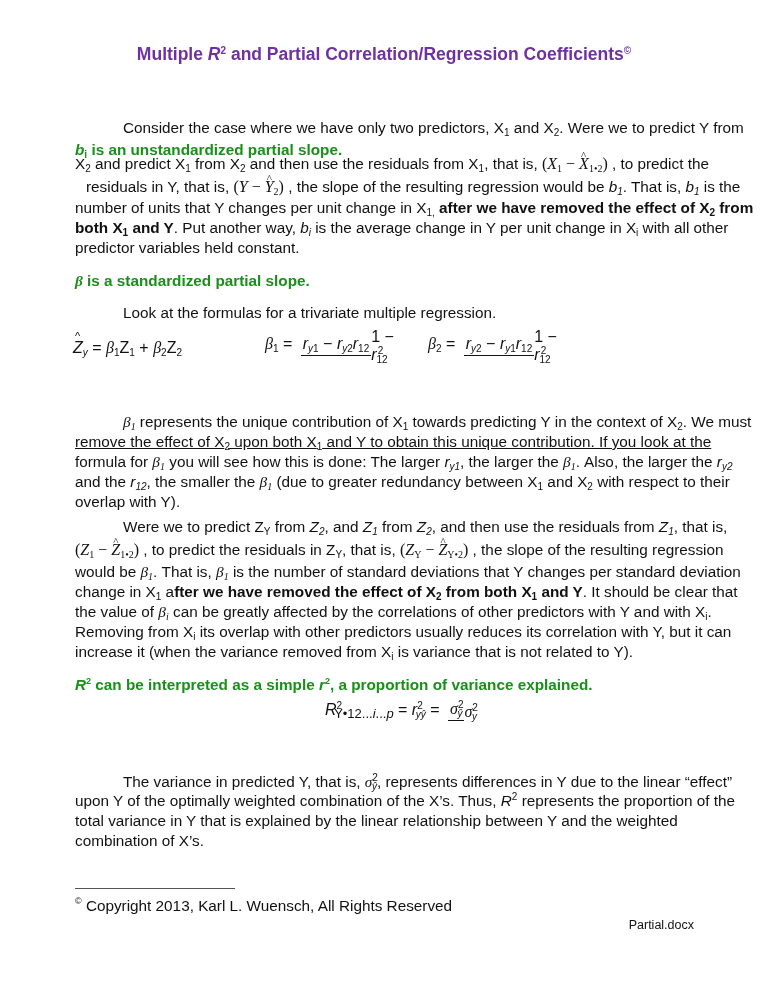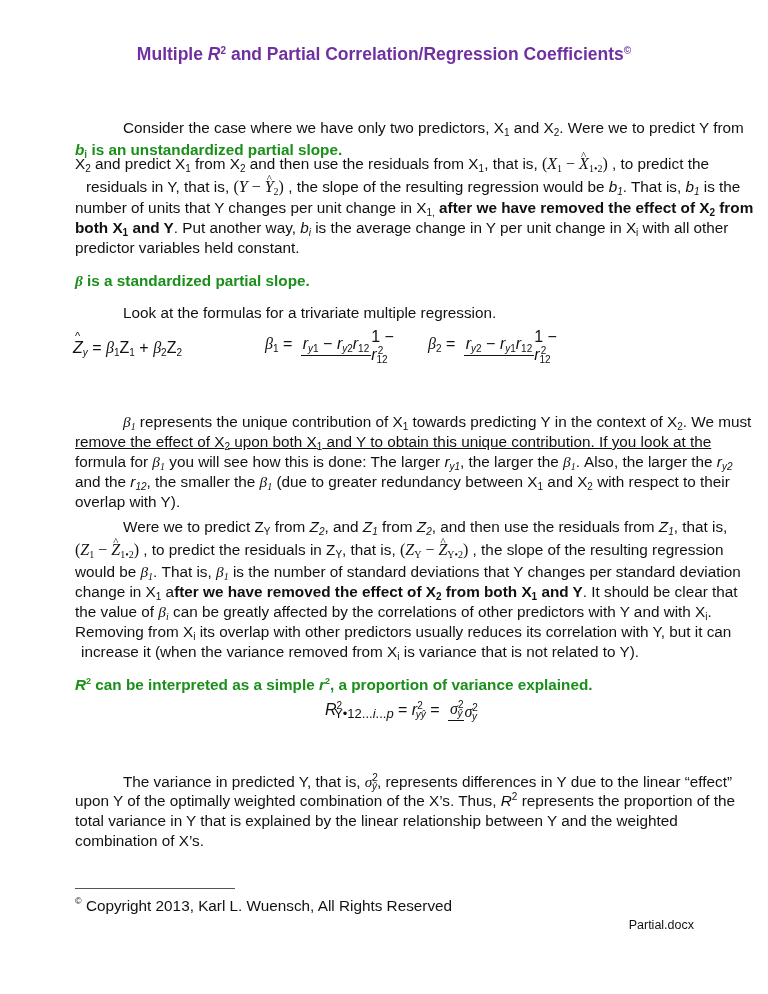--- a/index.html
+++ b/index.html
@@ -83,21 +83,21 @@
   <div class="line" style="top:492px;">overlap with Y).</div>
 </div>
 
 <div>
   <div class="line indent" style="top:517px;">Were we to predict Z<sub>Y</sub> from <i>Z<sub>2</sub></i>, and <i>Z<sub>1</sub></i> from <i>Z<sub>2</sub></i>, and then use the residuals from <i>Z<sub>1</sub></i>, that is,</div>
   <div class="line" style="top:540px;"><span class="math">(<i>Z</i><sub>1</sub> − <i class="hat">Z</i><sub>1•2</sub>)</span> , to predict the residuals in Z<sub>Y</sub>, that is, <span class="math">(<i>Z</i><sub>Y</sub> − <i class="hat">Z</i><sub>Y•2</sub>)</span> , the <span class="u">slope</span> of the resulting regression</div>
   <div class="line" style="top:562px;">would be <span class="greek">β<sub>1</sub></span>.  That is, <span class="greek">β<sub>1</sub></span> is the number of standard deviations that Y changes per standard deviation</div>
   <div class="line" style="top:582px;">change in X<sub>1</sub> a<b>fter we have removed the effect of X<sub>2</sub> from both X<sub>1</sub> and Y</b>.  It should be clear that</div>
   <div class="line" style="top:602px;">the value of <span class="greek">β<sub>i</sub></span> can be greatly affected by the correlations of other predictors with Y and with X<sub>i</sub>.</div>
   <div class="line" style="top:622px;">Removing from X<sub>i</sub> its overlap with other predictors usually reduces its correlation with Y, but it can</div>
-  <div class="line" style="top:642px;margin-left:6px;">increase it (when the variance removed from X<sub>i</sub> is variance that is not related to Y).</div>
+  <div class="line" style="top:642px;">increase it (when the variance removed from X<sub>i</sub> is variance that is not related to Y).</div>
 </div>
 
 <div class="heading" style="top:676px;">
   <i>R</i><sup>2</sup><span> can be interpreted as a simple </span><i>r</i><sup>2</sup><span>, a proportion of variance explained.</span>
 </div>
 
 <div class="abs eqtxt" style="left:325px; top:700px;">
   <i>R</i><sup style="margin-right:-8px;">2</sup><sub style="font-size:13px;">Y•12...<i>i</i>...<i>p</i></sub> = <i>r</i><sup style="margin-right:-7px;">2</sup><sub><i>yŷ</i></sub> =
   <span class="frac">
       <span class="num"><span class="greek">σ</span><sup style="margin-right:-6px;">2</sup><sub><i>ŷ</i></sub></span>

